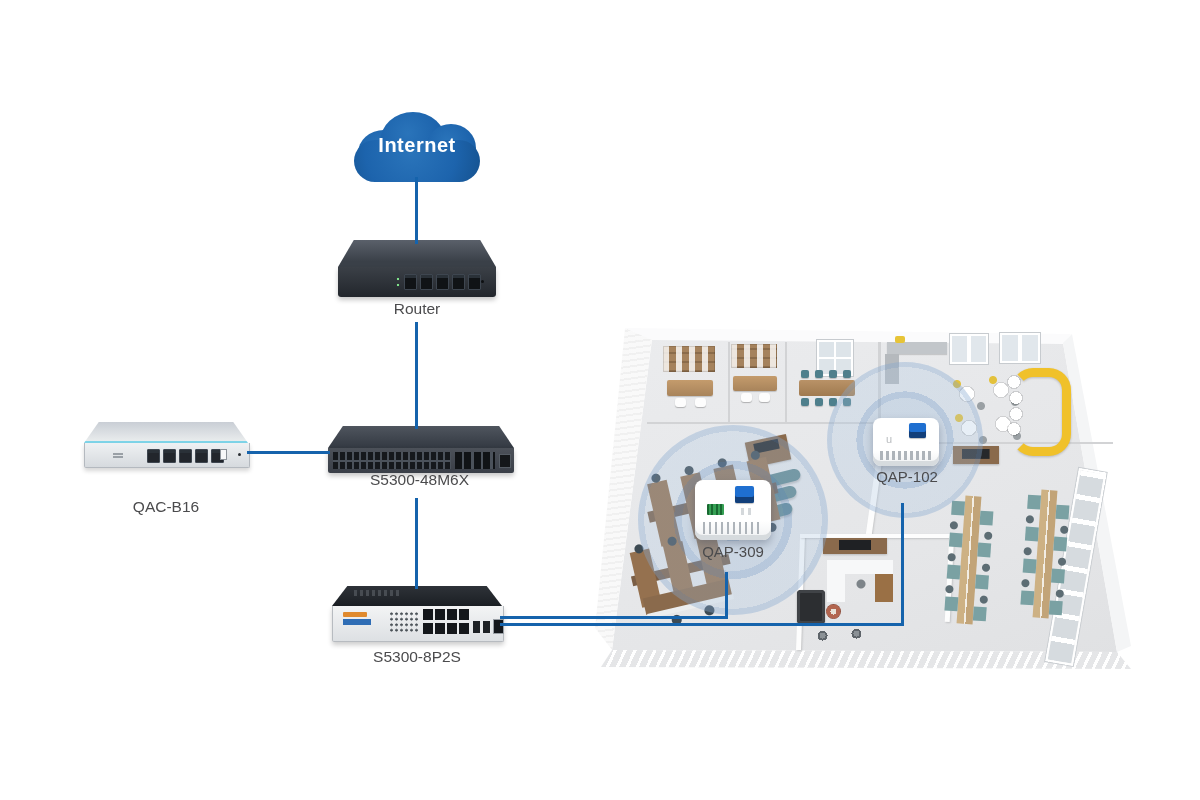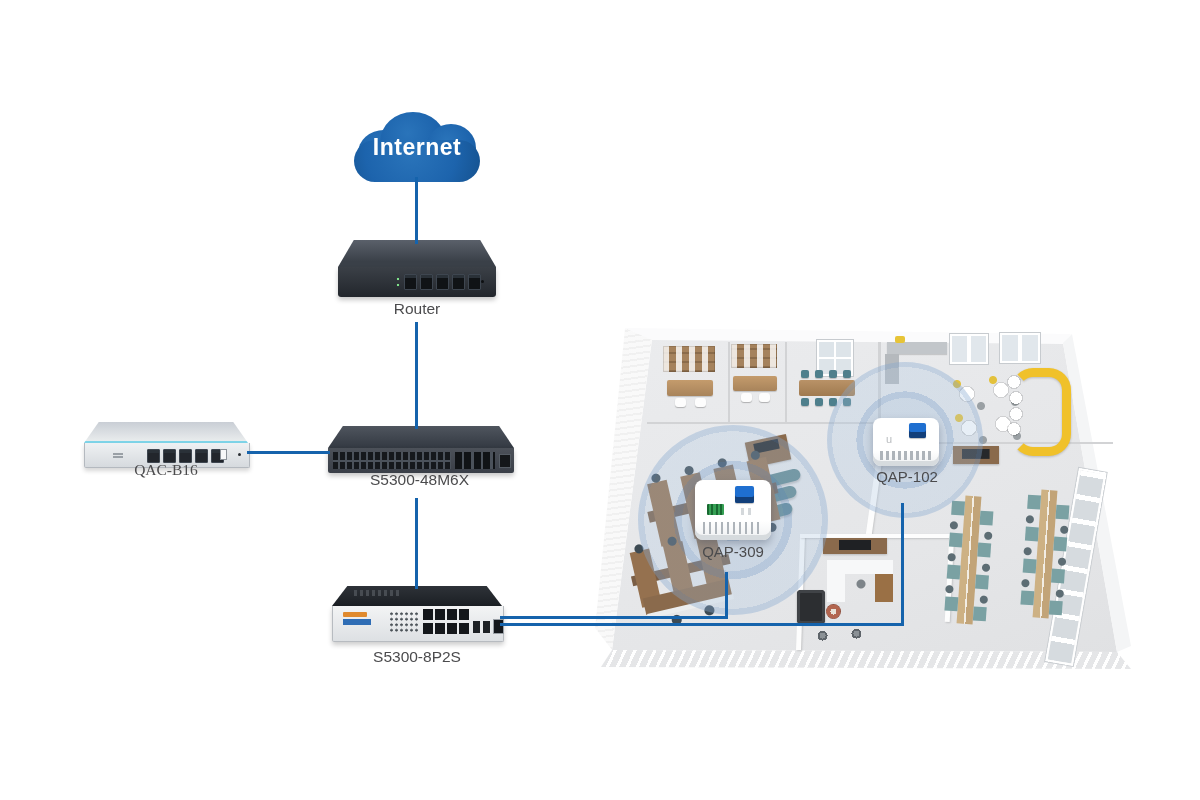--- a/index.html
+++ b/index.html
@@ -16,21 +16,21 @@
   .cloud{position:absolute;left:352px;top:110px;width:130px;height:72px;z-index:5;}
   .cloud .puff{position:absolute;border-radius:50%;
     background:radial-gradient(circle at 42% 35%, #2a74ba 0%, #1d64ad 55%, #155败 100%);
     background:radial-gradient(circle at 42% 35%, #2a74ba 0%, #1d64ad 55%, #15528f 100%);}
   .cloud .p1{left:6px;top:20px;width:52px;height:46px;}
   .cloud .p2{left:28px;top:2px;width:66px;height:60px;}
   .cloud .p3{left:74px;top:14px;width:50px;height:48px;}
   .cloud .base{position:absolute;left:2px;top:30px;width:126px;height:42px;border-radius:22px;
     background:radial-gradient(circle at 45% 30%, #2a74ba 0%, #1d64ad 60%, #15528f 100%);}
   .cloud .cloud-text{position:absolute;left:0;top:24px;width:130px;text-align:center;
-    color:#ffffff;font-size:23px;font-weight:bold;letter-spacing:.5px;}
+    color:#ffffff;font-size:20px;font-weight:bold;letter-spacing:.5px;}
 
   
   .dev{position:absolute;z-index:5;}
   .face{position:absolute;left:0;width:100%;}
   .portrow{position:absolute;display:flex;gap:3px;}
   .rj45{width:11px;height:14px;background:#101316;border:1px solid #3e4650;border-radius:1px;
         box-shadow:inset 0 3px 0 #2a3138;}
 
   
   .router-top{top:0;height:27px;background:linear-gradient(180deg,#5a606a 0%,#3a4048 80%);
@@ -290,21 +290,21 @@
         <div class="rj45"></div>
         <div class="rj45"></div>
         <div class="rj45"></div>
         <div class="rj45"></div>
         <div class="rj45"></div>
       </div>
       <div class="qac-usb"></div>
       <div class="qac-dot"></div>
     </div>
   </div>
-  <div class="dev-label" style="left:106px;top:461px;width:120px;font-family:Liberation Serif, serif;">QAC-B16</div>
+  <div class="dev-label" style="left:106px;top:498px;width:120px;">QAC-B16</div>
 
   <div class="dev" style="left:332px;top:586px;width:170px;height:56px;">
     <div class="face sw8-top">
       <div class="sw8-vent"></div>
     </div>
     <div class="face sw8-front">
       <div class="sw8-logo"></div>
       <div class="sw8-logoblue"></div>
       <div class="sw8-leds"></div>
       <div class="sw8-row" style="top:3px;"></div>

